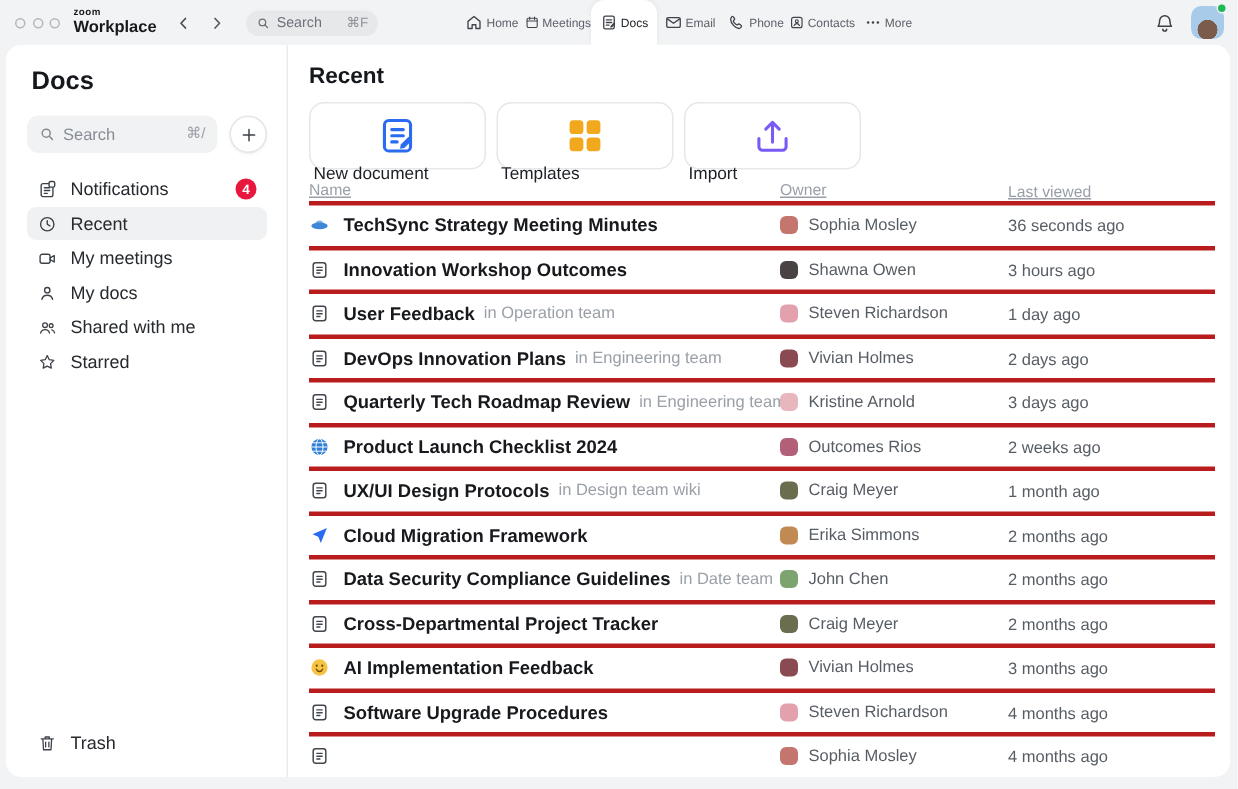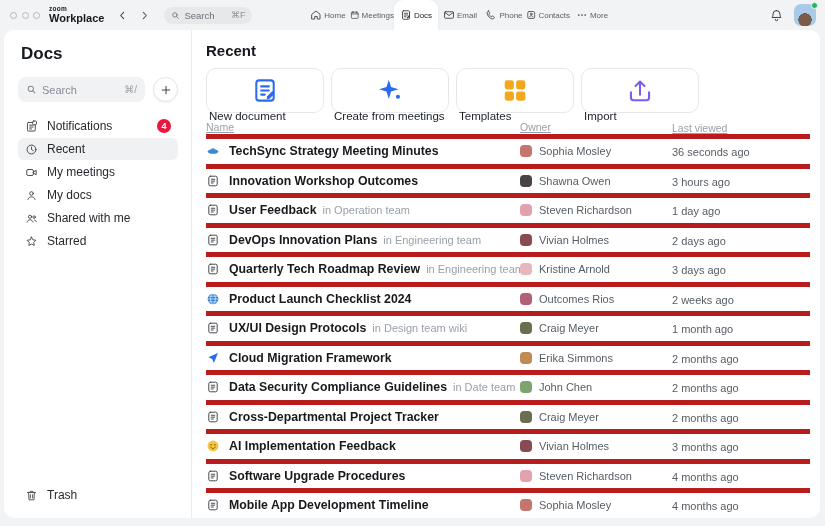--- a/index.html
+++ b/index.html
@@ -66,21 +66,21 @@
   .card { width:118px; height:45px; border:1px solid #e5e7ea; border-radius:10px; padding:7px 2px; background:#fff; cursor:default; }
   .card-icon { width:14px; height:14px; }
   .card-label { font-size:11.5px; color:#1c2025; margin-top:5px; white-space:nowrap; }
 
   .table { margin-top:7px; flex:1; display:flex; flex-direction:column; }
   .thead { display:flex; align-items:center; height:14px; }
   .th { font-size:10.5px; color:#999fa7;text-decoration:underline; }
   .col-name { flex:1; display:flex; align-items:center; min-width:0; }
   .col-owner { width:152px; flex:none; display:flex; align-items:center; }
   .col-last { width:138px; flex:none; }
-  .trow { display:flex; align-items:center; height:29.5px; border-top:5px solid #b91c1c; flex:none; cursor:default; }
+  .trow { display:flex; align-items:center; height:29.5px; border-top:3px solid #b91c1c; flex:none; cursor:default; }
   .row-icon { width:14px; height:14px; color:#42474d; flex:none; margin-right:9px; }
   .row-title { font-size:12.3px; font-weight:600; color:#17191d; white-space:nowrap; }
   .row-suffix { font-size:11px; color:#9aa0a8; margin-left:6px; white-space:nowrap; }
   .row-star { width:11px; height:11px; margin-left:5px; flex:none; }
   .owner-avatar { width:12px; height:12px; border-radius:4px; margin-right:7px; flex:none; }
   .owner-name { font-size:11px; color:#575d64; white-space:nowrap; }
   .last-text { font-size:11px; color:#575d64; }
 </style>
 </head>
 <body>
@@ -303,27 +303,20 @@
 
     <div class="card">
           <span class="card-icon" style="color: rgb(42, 107, 242);"><svg viewBox="0 0 24 24" fill="none" stroke="currentColor" stroke-width="1.7" stroke-linecap="round" stroke-linejoin="round">
               <rect x="4.8" y="3.6" width="14.4" height="16.8" rx="2.4"></rect>
               <path d="M8.8 8.6h6.4M8.8 12h6.4M8.8 15.4h3"></path>
               <path d="M13.8 16.8l4.3-4.3 2 2-4.3 4.3-2.4.4z" fill="currentColor" stroke="none"></path>
             </svg></span>
           <div class="card-label">New document</div>
         </div>
         <div class="card">
-          <span class="card-icon" style="color: rgb(42, 107, 242);"><svg viewBox="0 0 24 24" fill="currentColor">
-              <path d="M11 3l1.9 6.1L19 11l-6.1 1.9L11 19l-1.9-6.1L3 11l6.1-1.9z"></path>
-              <circle cx="18.6" cy="17.2" r="1.7"></circle>
-            </svg></span>
-          <div class="card-label">Create from meetings</div>
-        </div>
-        <div class="card">
           <span class="card-icon" style="color: rgb(242, 168, 29);"><svg viewBox="0 0 24 24" fill="currentColor">
               <rect x="3.5" y="3.5" width="7.6" height="7.6" rx="2"></rect>
               <rect x="12.9" y="3.5" width="7.6" height="7.6" rx="2"></rect>
               <rect x="3.5" y="12.9" width="7.6" height="7.6" rx="2"></rect>
               <rect x="12.9" y="12.9" width="7.6" height="7.6" rx="2"></rect>
             </svg></span>
           <div class="card-label">Templates</div>
         </div>
         <div class="card">
           <span class="card-icon" style="color: rgb(122, 90, 245);"><svg viewBox="0 0 24 24" fill="none" stroke="currentColor" stroke-width="1.7" stroke-linecap="round" stroke-linejoin="round">
@@ -587,21 +580,20 @@
           </div>
         </div>
         <div class="trow">
           <div class="col-name">
             <span class="row-icon">
               <svg viewBox="0 0 24 24" fill="none" stroke="currentColor" stroke-width="1.7" stroke-linecap="round" stroke-linejoin="round">
                 <rect x="4.8" y="3.8" width="14.4" height="16.4" rx="2.8"></rect>
                 <path d="M9 9h6M9 12.2h6M9 15.4h3.5"></path>
               </svg>
             </span>
-            <span class="row-title">Mobile App Development Timeline</span>
 
           </div>
           <div class="col-owner">
             <span class="owner-avatar" style="background: rgb(196, 118, 110);"></span>
             <span class="owner-name">Sophia Mosley</span>
           </div>
           <div class="col-last">
             <span class="last-text">4 months ago</span>
           </div>
         </div>

